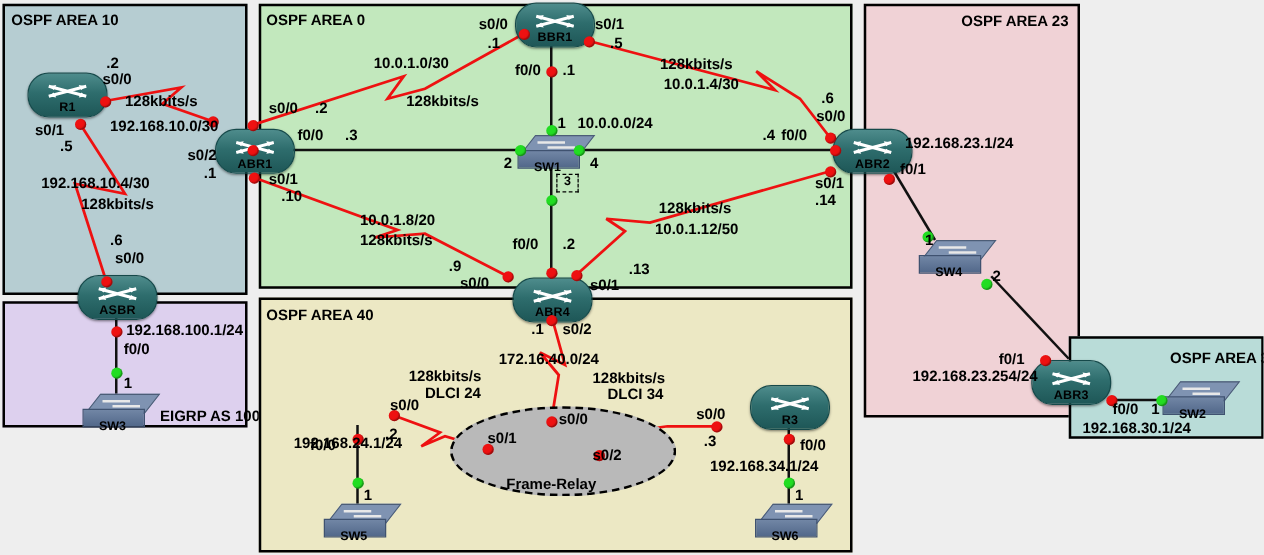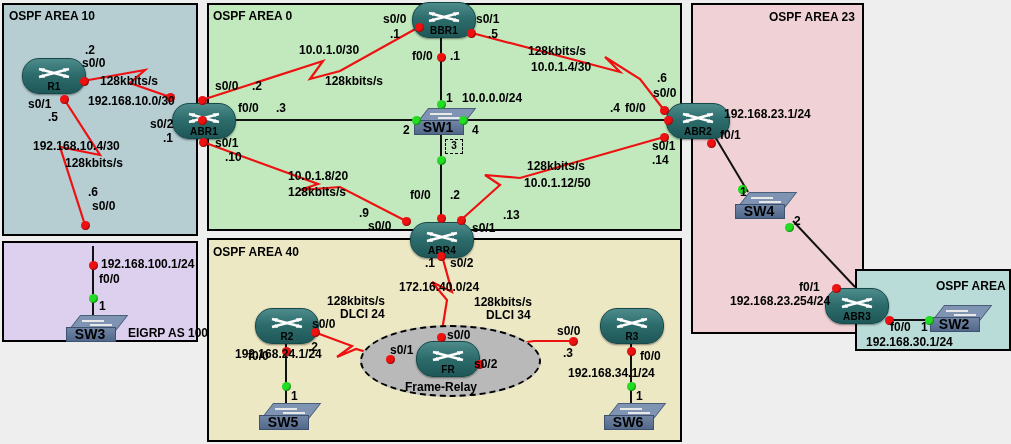--- a/index.html
+++ b/index.html
@@ -18,21 +18,21 @@
   .router .nm{position:absolute;left:0;bottom:1px;width:100%;text-align:center;
      font-size:10px;font-weight:bold;color:#000;letter-spacing:.2px;}
   .router .arrows{position:absolute;left:50%;top:7px;transform:translateX(-50%);width:34px;height:14px;}
 
   
   .switch{position:absolute;width:56px;height:26px;}
   .switch .top{position:absolute;left:8px;top:0;width:46px;height:14px;background:#7f93b2;
      transform:skewX(-38deg);border:1px solid #4c5d77;}
   .switch .face{position:absolute;left:0;top:12px;width:48px;height:13px;
      background:linear-gradient(180deg,#7186a5 0%,#52688a 100%);border:1px solid #3f5270;}
-  .switch .nm{position:absolute;left:0;top:11px;width:48px;text-align:center;font-size:14px;font-weight:bold;color:#000;}
+  .switch .nm{position:absolute;left:0;top:21px;width:48px;text-align:center;font-size:10px;font-weight:bold;color:#000;}
 
   .cloud{position:absolute;border:2px dashed #000;border-radius:50%;background:#b9b9b9;}
 
   .dot{position:absolute;width:9px;height:9px;border-radius:50%;margin-left:-4.5px;margin-top:-4.5px;}
   .dot.red{background:#ee1111;box-shadow:inset -1px -1px 1px rgba(0,0,0,.35);}
   .dot.green{background:#22dd22;box-shadow:inset -1px -1px 1px rgba(0,0,0,.35);}
 
   .portbox{position:absolute;border:1px dashed #000;background:transparent;font-size:10px;
      font-weight:bold;text-align:center;line-height:11px;padding:0 2px;}
 
@@ -106,20 +106,27 @@
   <div class="lbl" style="left:405px;top:381px;">Frame-Relay</div>
 
   <div class="router" style="left:22px;top:58px;">
     <svg class="arrows" viewBox="0 0 34 14">
       <path d="M2 3 L32 11 M32 3 L2 11" stroke="#fff" stroke-width="2.4" fill="none"></path>
       <path d="M2 3 l6 -1 l-2 4 z M32 11 l-6 1 l2 -4 z M32 3 l-6 -1 l2 4 z M2 11 l6 1 l-2 -4 z" fill="#fff"></path>
     </svg>
     <div class="nm">R1</div>
   </div>
 
+  <div class="router" style="left:62px;top:220px;">
+    <svg class="arrows" viewBox="0 0 34 14">
+      <path d="M2 3 L32 11 M32 3 L2 11" stroke="#fff" stroke-width="2.4" fill="none"></path>
+      <path d="M2 3 l6 -1 l-2 4 z M32 11 l-6 1 l2 -4 z M32 3 l-6 -1 l2 4 z M2 11 l6 1 l-2 -4 z" fill="#fff"></path>
+    </svg>
+    <div class="nm">ASBR</div>
+  </div>
 
   <div class="router" style="left:172px;top:103px;">
     <svg class="arrows" viewBox="0 0 34 14">
       <path d="M2 3 L32 11 M32 3 L2 11" stroke="#fff" stroke-width="2.4" fill="none"></path>
       <path d="M2 3 l6 -1 l-2 4 z M32 11 l-6 1 l2 -4 z M32 3 l-6 -1 l2 4 z M2 11 l6 1 l-2 -4 z" fill="#fff"></path>
     </svg>
     <div class="nm">ABR1</div>
   </div>
 
   <div class="router" style="left:412px;top:2px;">
@@ -147,35 +154,21 @@
   </div>
 
   <div class="router" style="left:410px;top:222px;">
     <svg class="arrows" viewBox="0 0 34 14">
       <path d="M2 3 L32 11 M32 3 L2 11" stroke="#fff" stroke-width="2.4" fill="none"></path>
       <path d="M2 3 l6 -1 l-2 4 z M32 11 l-6 1 l2 -4 z M32 3 l-6 -1 l2 4 z M2 11 l6 1 l-2 -4 z" fill="#fff"></path>
     </svg>
     <div class="nm">ABR4</div>
   </div>
 
-  <div class="router" style="left:255px;top:308px;">
-    <svg class="arrows" viewBox="0 0 34 14">
-      <path d="M2 3 L32 11 M32 3 L2 11" stroke="#fff" stroke-width="2.4" fill="none"></path>
-      <path d="M2 3 l6 -1 l-2 4 z M32 11 l-6 1 l2 -4 z M32 3 l-6 -1 l2 4 z M2 11 l6 1 l-2 -4 z" fill="#fff"></path>
-    </svg>
-    <div class="nm">R2</div>
-  </div>
-
-  <div class="router" style="left:416px;top:341px;">
-    <svg class="arrows" viewBox="0 0 34 14">
-      <path d="M2 3 L32 11 M32 3 L2 11" stroke="#fff" stroke-width="2.4" fill="none"></path>
-      <path d="M2 3 l6 -1 l-2 4 z M32 11 l-6 1 l2 -4 z M32 3 l-6 -1 l2 4 z M2 11 l6 1 l-2 -4 z" fill="#fff"></path>
-    </svg>
-    <div class="nm">FR</div>
-  </div>
+
 
   <div class="router" style="left:600px;top:308px;">
     <svg class="arrows" viewBox="0 0 34 14">
       <path d="M2 3 L32 11 M32 3 L2 11" stroke="#fff" stroke-width="2.4" fill="none"></path>
       <path d="M2 3 l6 -1 l-2 4 z M32 11 l-6 1 l2 -4 z M32 3 l-6 -1 l2 4 z M2 11 l6 1 l-2 -4 z" fill="#fff"></path>
     </svg>
     <div class="nm">R3</div>
   </div>
 
   <div class="switch" style="left:66px;top:315px;">

